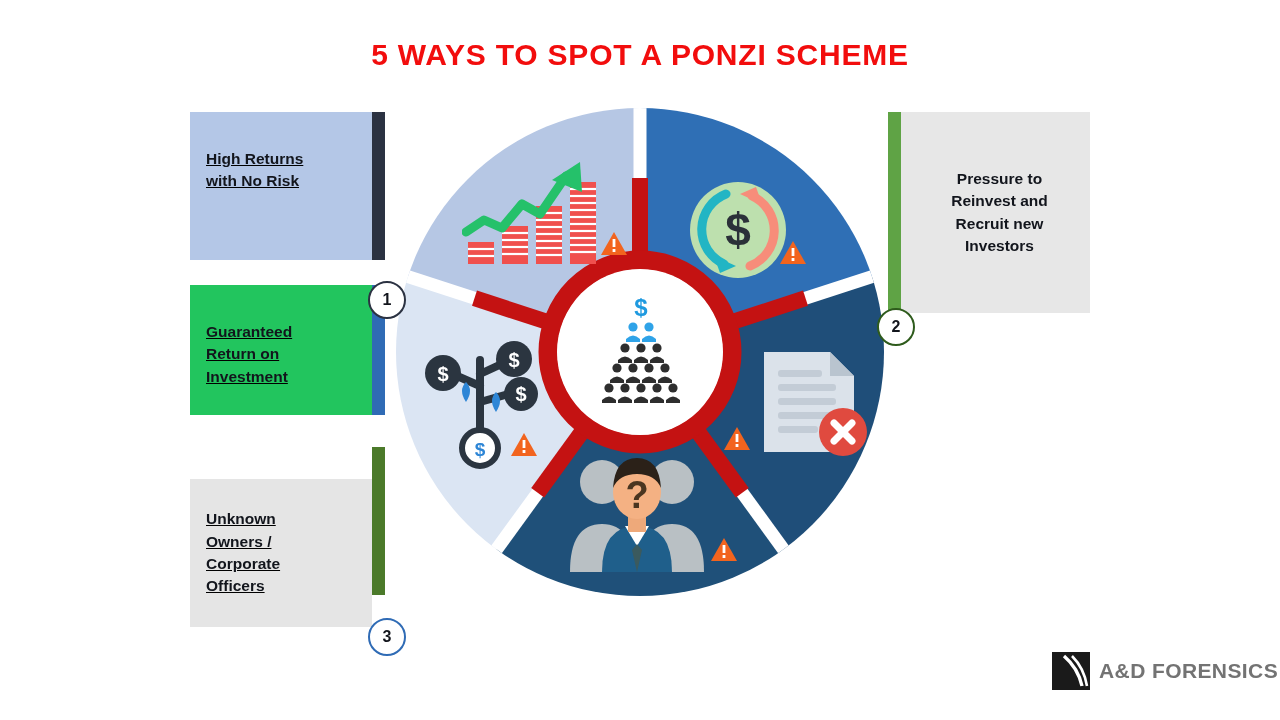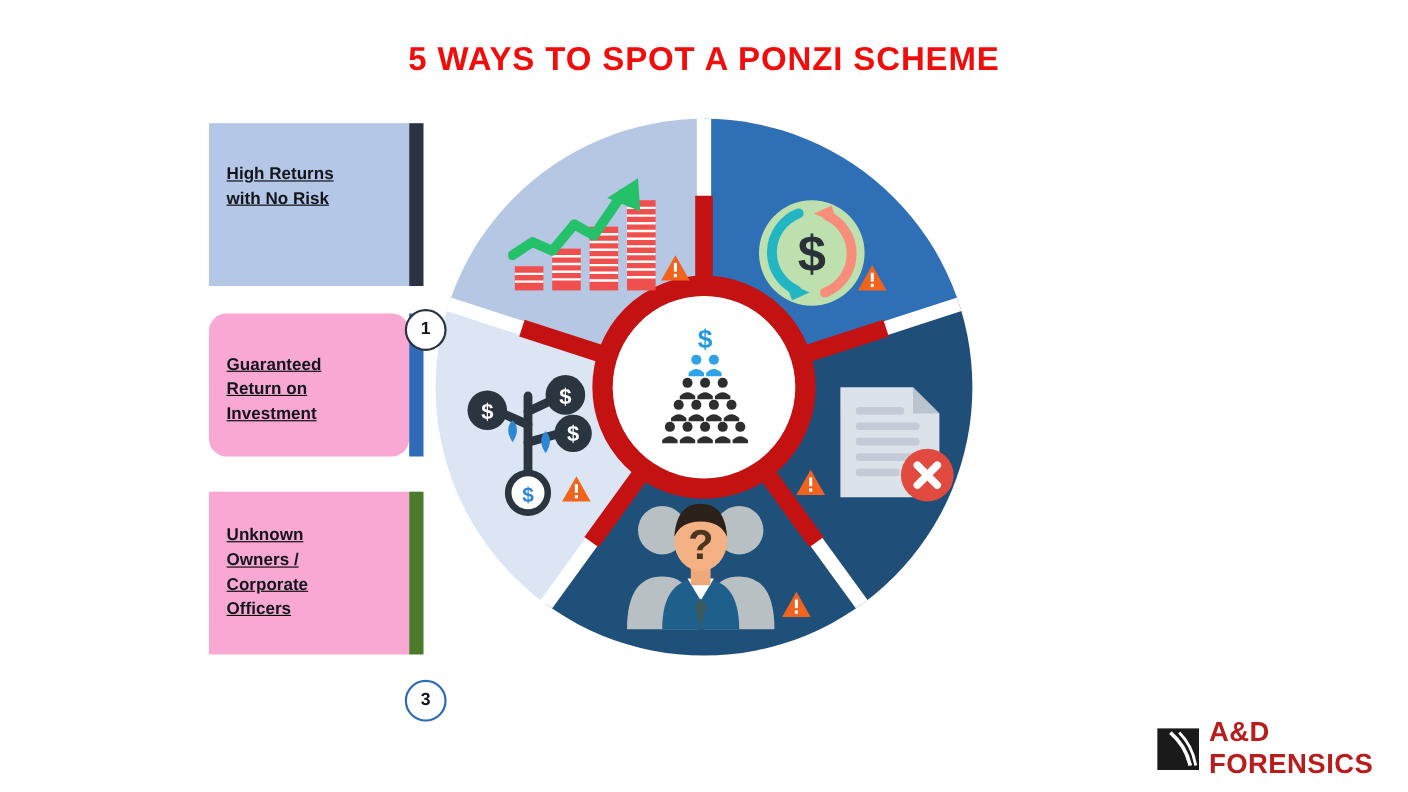--- a/index.html
+++ b/index.html
@@ -119,24 +119,24 @@
     top: 652px;
     display: flex;
     align-items: center;
     gap: 9px;
   }
   #logo-mark {
     width: 38px;
     height: 38px;
   }
   #logo-text {
-    font-size: 25px;
+    font-size: 21px;
     font-weight: bold;
     letter-spacing: 0.4px;
-    color: #b91c1c;
+    color: #737373;
   }
 </style>
 </head>
 <body>
 
 <div id="stage">
 
   <div id="title">5 WAYS TO SPOT A PONZI SCHEME</div>
 
   <div class="card left topalign" style="left:190px; top:112px; width:195px; height:148px;">
@@ -144,42 +144,54 @@
       <div class="card-text">High Returns
 with No Risk</div>
     </div>
     <div class="bar" style="background:#2b3242;"></div>
     <div class="numcircle" style="left:178px; top:169px; border-color:#2b3242;">
       <span>1</span>
     </div>
   </div>
 
   <div class="card left topalign" style="left:190px; top:285px; width:195px; height:130px;">
-    <div class="body" style="background:#f9a8d4;border-radius:16px;">
+    <div class="body" style="background:#22c55e;">
       <div class="card-text">Guaranteed
 Return on
 Investment</div>
     </div>
     <div class="bar" style="background:#2f6bb5;"></div>
     <div class="numcircle" style="left:178px; top:333px; border-color:#2f6bb5;">
       <span>3</span>
     </div>
   </div>
 
   <div class="card left" style="left:190px; top:447px; width:195px; height:148px;">
-    <div class="body" style="background:#f9a8d4;">
+    <div class="body" style="background:#e5e5e5;margin-top:32px;">
       <div class="card-text">Unknown
 Owners /
 Corporate
 Officers</div>
     </div>
     <div class="bar" style="background:#4b7a2a;"></div>
 
   </div>
 
+  <div class="card right" style="left:888px; top:112px; width:202px; height:201px;">
+    <div class="bar" style="background:#5fa345;"></div>
+    <div class="body" style="background:#e7e7e7;">
+      <div class="card-text">Pressure to
+Reinvest and
+Recruit new
+Investors</div>
+    </div>
+    <div class="numcircle" style="left:-11px; top:196px; border-color:#2e5b1c;">
+      <span>2</span>
+    </div>
+  </div>
 
 
   <div id="wheel">
     <svg width="500" height="505" viewBox="0 0 500 505" xmlns="http://www.w3.org/2000/svg">
       <defs>
         <clipPath id="donutClip">
           <circle cx="250" cy="252" r="244"></circle>
         </clipPath>
       </defs>
 

